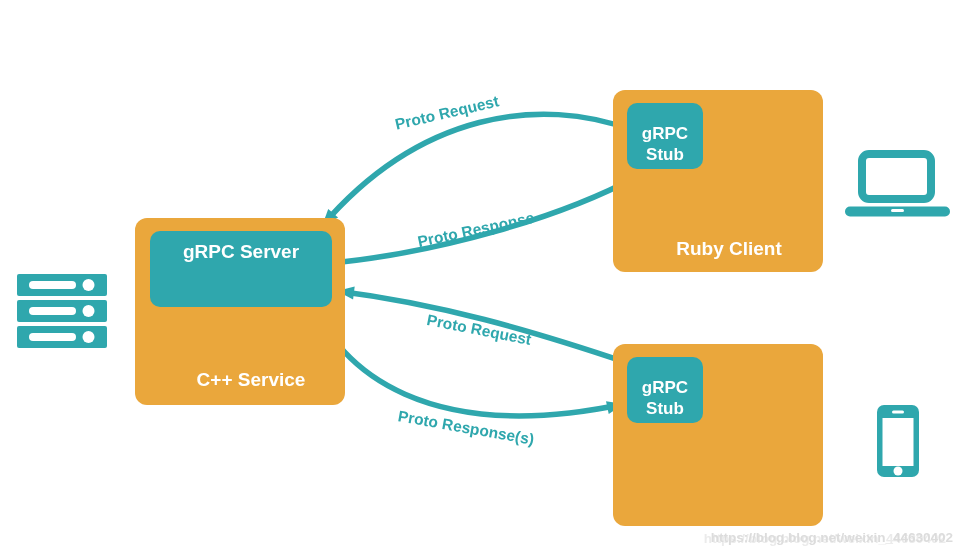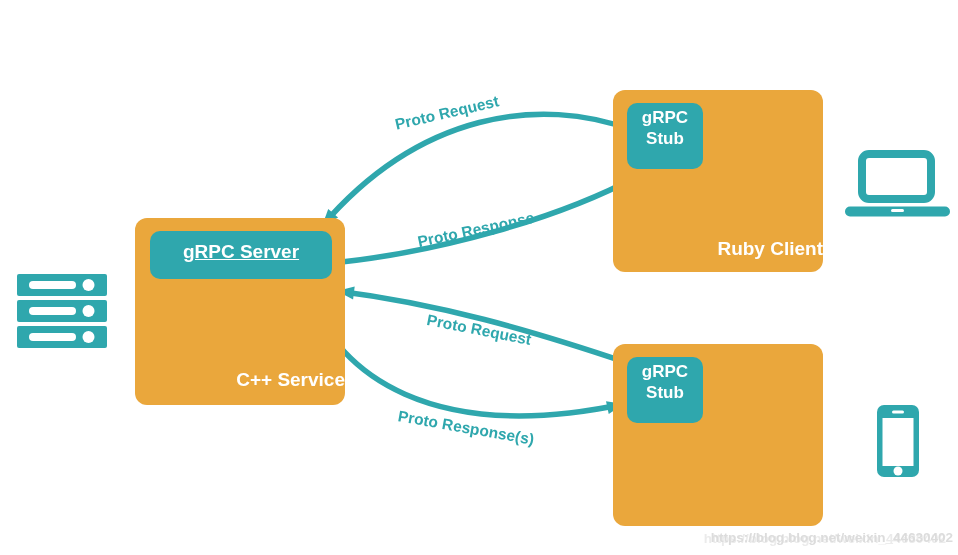--- a/index.html
+++ b/index.html
@@ -24,26 +24,26 @@
     position:absolute;background:var(--accent-orange);border-radius:12px;z-index:2;
   }
   .box-cpp{left:135px;top:218px;width:210px;height:187px;}
   .box-ruby{left:613px;top:90px;width:210px;height:182px;}
   .box-android{left:613px;top:344px;width:210px;height:182px;}
 
   .teal-box{
     position:absolute;background:var(--accent-teal);border-radius:10px;
     color:var(--text-on-box);font-weight:bold;text-align:center;
   }
-  .server-box{left:15px;top:13px;width:182px;height:48px;font-size:19px;padding-top:10px;text-decoration:underline;}
+  .server-box{left:15px;top:13px;width:182px;height:76px;font-size:19px;padding-top:10px;}
   .stub-box{left:14px;top:13px;width:76px;height:66px;font-size:17px;line-height:21px;
-    display:flex;align-items:flex-start;justify-content:center;padding:4px 10px;}
+    display:flex;align-items:flex-end;justify-content:center;padding:4px 10px;}
 
   .box-title{
-    position:absolute;left:0;right:0;bottom:14px;text-align:right;
+    position:absolute;left:0;right:0;bottom:14px;text-align:center;
     color:var(--text-on-box);font-weight:bold;font-size:19px;padding-left:22px;
   }
   .box-ruby .box-title,.box-android .box-title{bottom:12px;}
 
   .flow-label{
     position:absolute;z-index:3;color:var(--accent-teal);
     font-weight:bold;font-size:15.5px;white-space:nowrap;
   }
   .label-1{left:447px;top:113px;transform:translate(-50%,-50%) rotate(-13deg);}
   .label-2{left:476px;top:230px;transform:translate(-50%,-50%) rotate(-12deg);}

